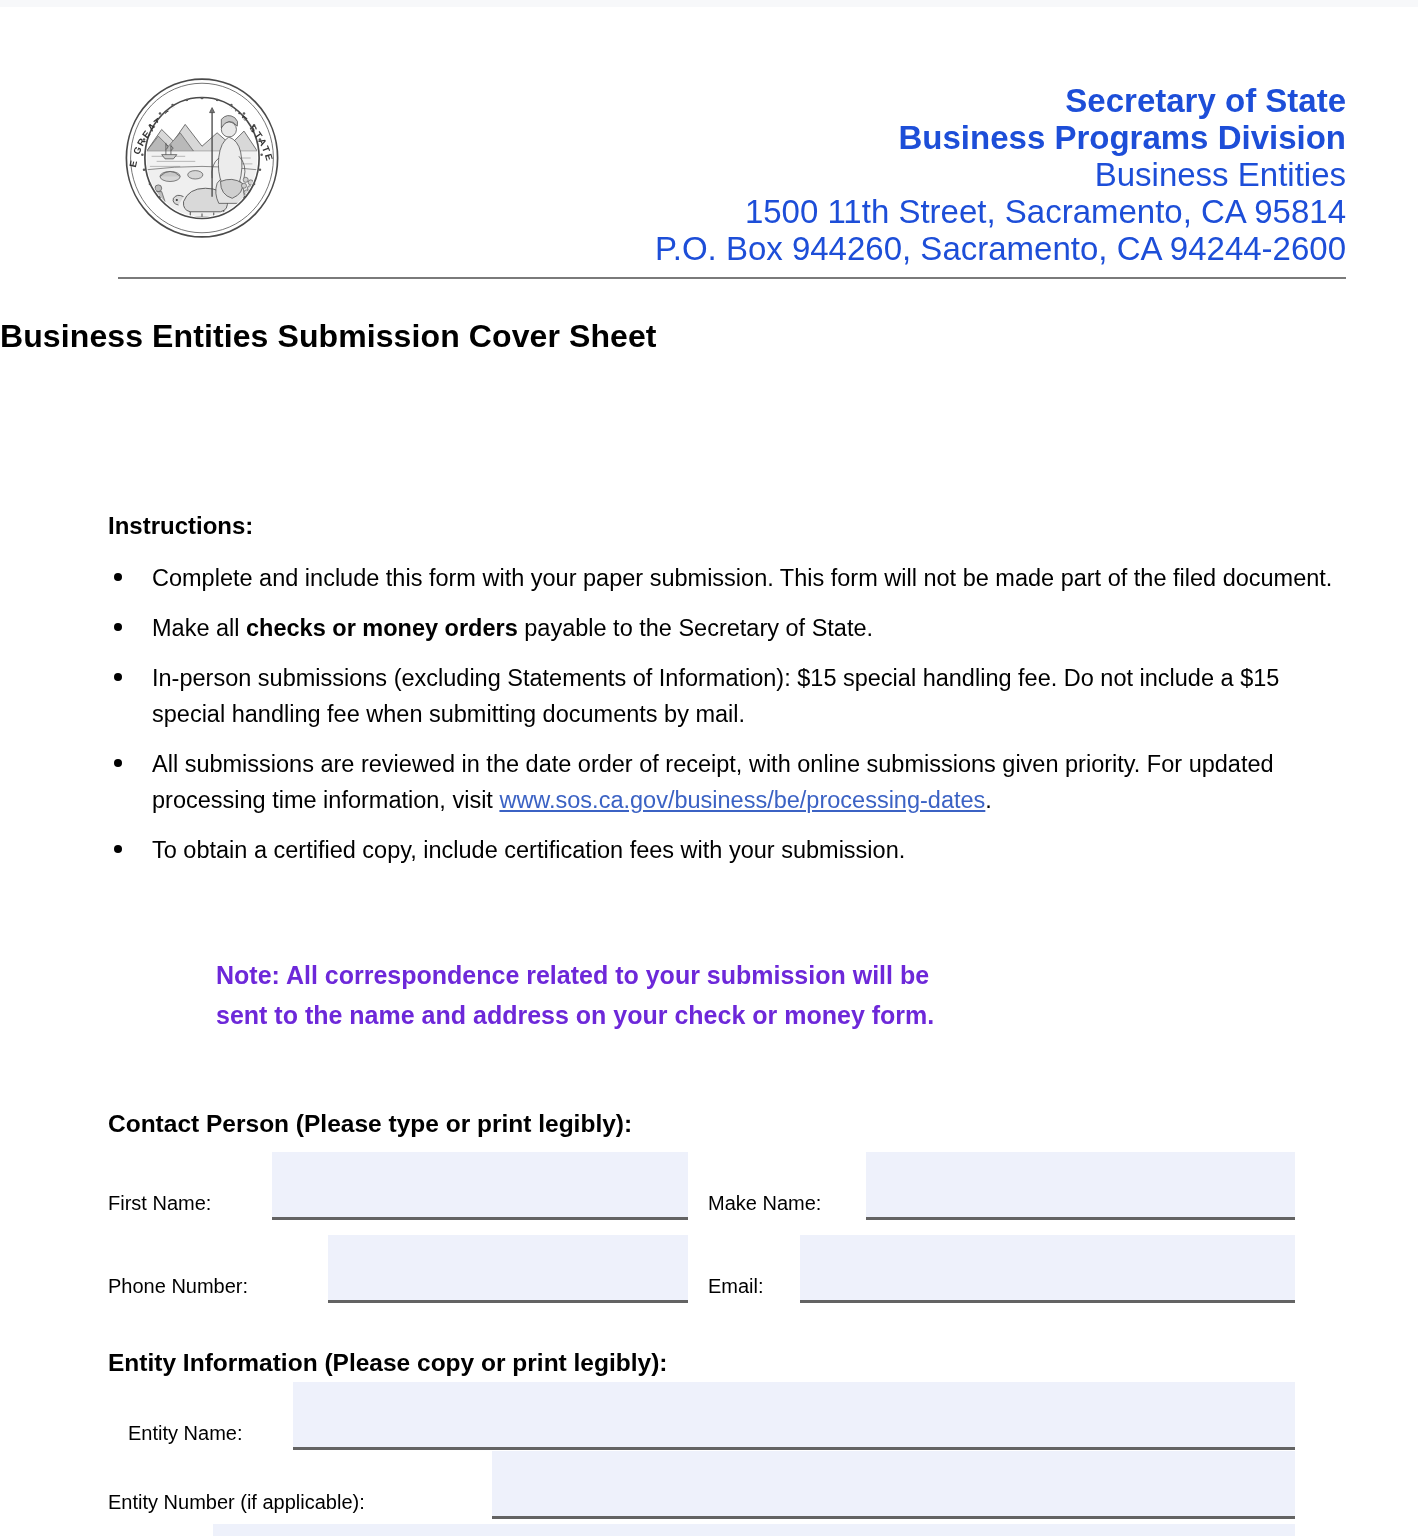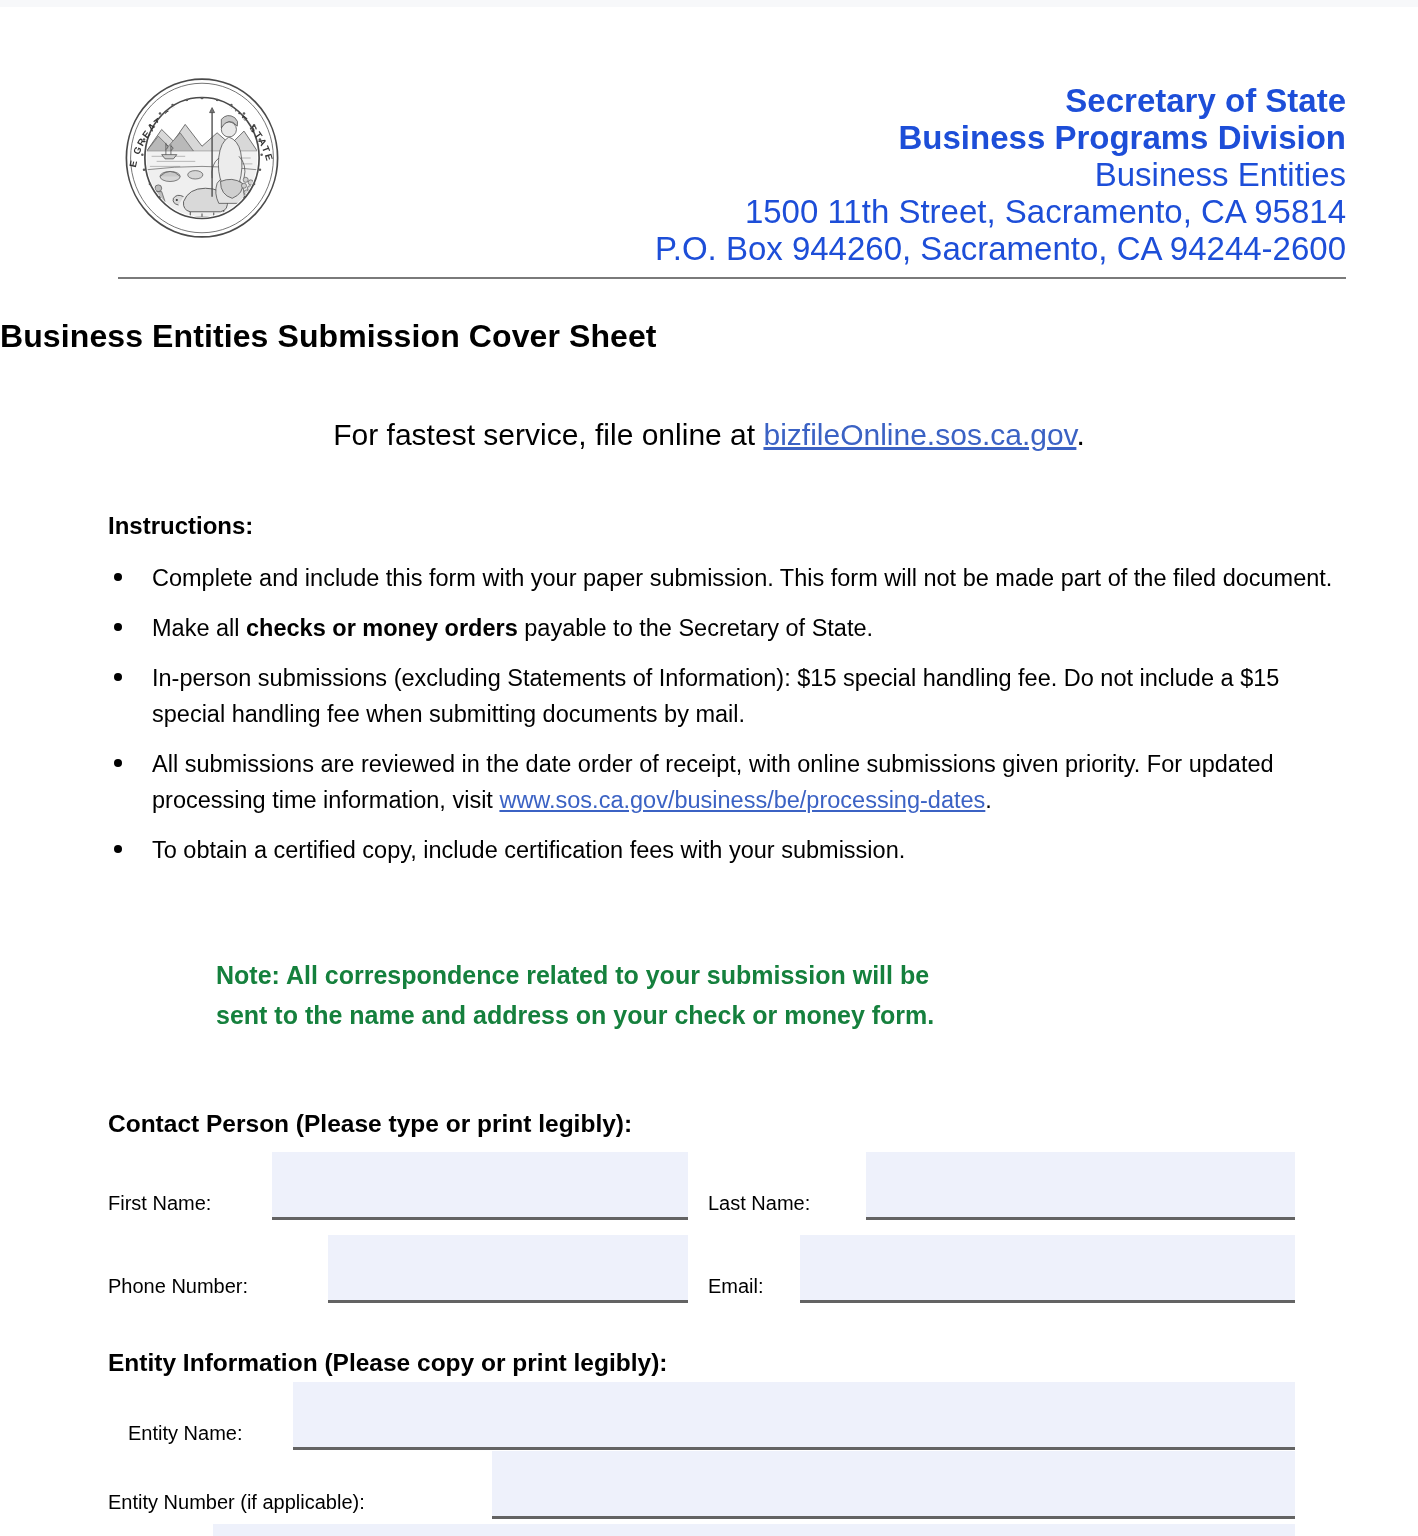--- a/index.html
+++ b/index.html
@@ -127,21 +127,21 @@
 
   
   .note {
     position: absolute;
     top: 955px;
     left: 216px;
     width: 1000px;
     font-size: 25px;
     line-height: 40px;
     font-weight: bold;
-    color: #15803d;
+    color: #6d28d9;
   }
 
   
   .section-heading {
     position: absolute;
     font-size: 24.5px;
     font-weight: bold;
     color: #000;
   }
   #contact-heading { top: 1110px; left: 108px; }
@@ -291,23 +291,20 @@
       <div class="agency-line">Business Entities</div>
       <div class="agency-line">1500 11th Street, Sacramento, CA 95814</div>
       <div class="agency-line">P.O. Box 944260, Sacramento, CA 94244-2600</div>
     </div>
   </div>
 
   <div class="hrule"></div>
 
   <div class="doc-title">Business Entities Submission Cover Sheet</div>
 
-  <div class="tagline">
-    <span>For fastest service, file online at </span><a class="link" href="#">bizfileOnline.sos.ca.gov</a><span>.</span>
-  </div>
 
   <div class="instr-heading">Instructions:</div>
 
   <ul class="bullets">
     <li>
       <span class="dot"></span>
       <span><span>Complete and include this form with your paper submission. This form will not be made part of the filed document.</span></span>
     </li>
     <li>
       <span class="dot"></span>
@@ -330,21 +327,21 @@
   <div class="note">
     <div>Note: All correspondence related to your submission will be</div>
     <div>sent to the name and address on your check or money form.</div>
   </div>
 
   <div class="section-heading" id="contact-heading">Contact Person (Please type or print legibly):</div>
 
   <div class="field-label" style="top:1192px; left:108px;">First Name:</div>
   <div class="field-box" style="top:1152px; left:272px; width:416px; height:68px;" placeholder=""></div>
 
-  <div class="field-label" style="top:1192px; left:708px;">Last Name:</div>
+  <div class="field-label" style="top:1192px; left:708px;">Make Name:</div>
   <div class="field-box" style="top:1152px; left:866px; width:429px; height:68px;" placeholder=""></div>
 
   <div class="field-label" style="top:1275px; left:108px;">Phone Number:</div>
   <div class="field-box" style="top:1235px; left:328px; width:360px; height:68px;" placeholder=""></div>
 
   <div class="field-label" style="top:1275px; left:708px;">Email:</div>
   <div class="field-box" style="top:1235px; left:800px; width:495px; height:68px;" placeholder=""></div>
 
   <div class="section-heading" id="entity-heading">Entity Information (Please copy or print legibly):</div>
 

